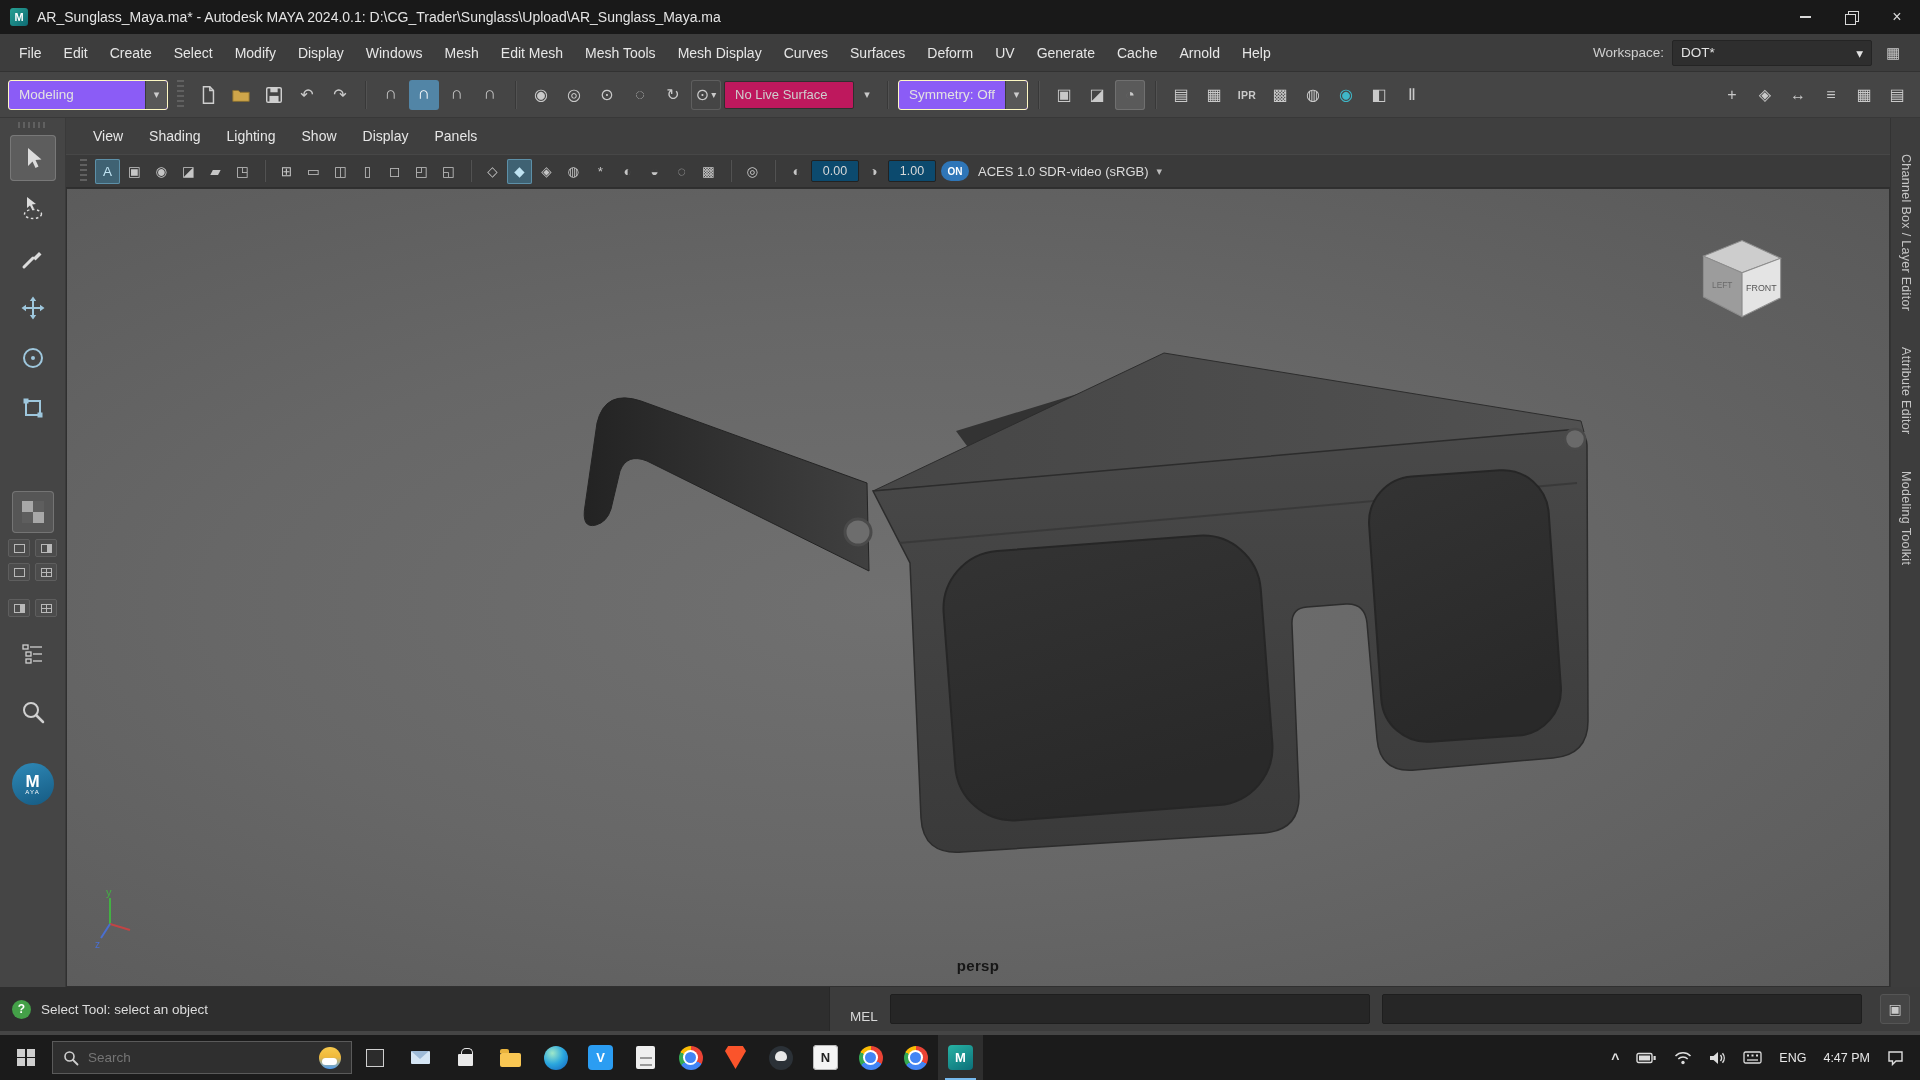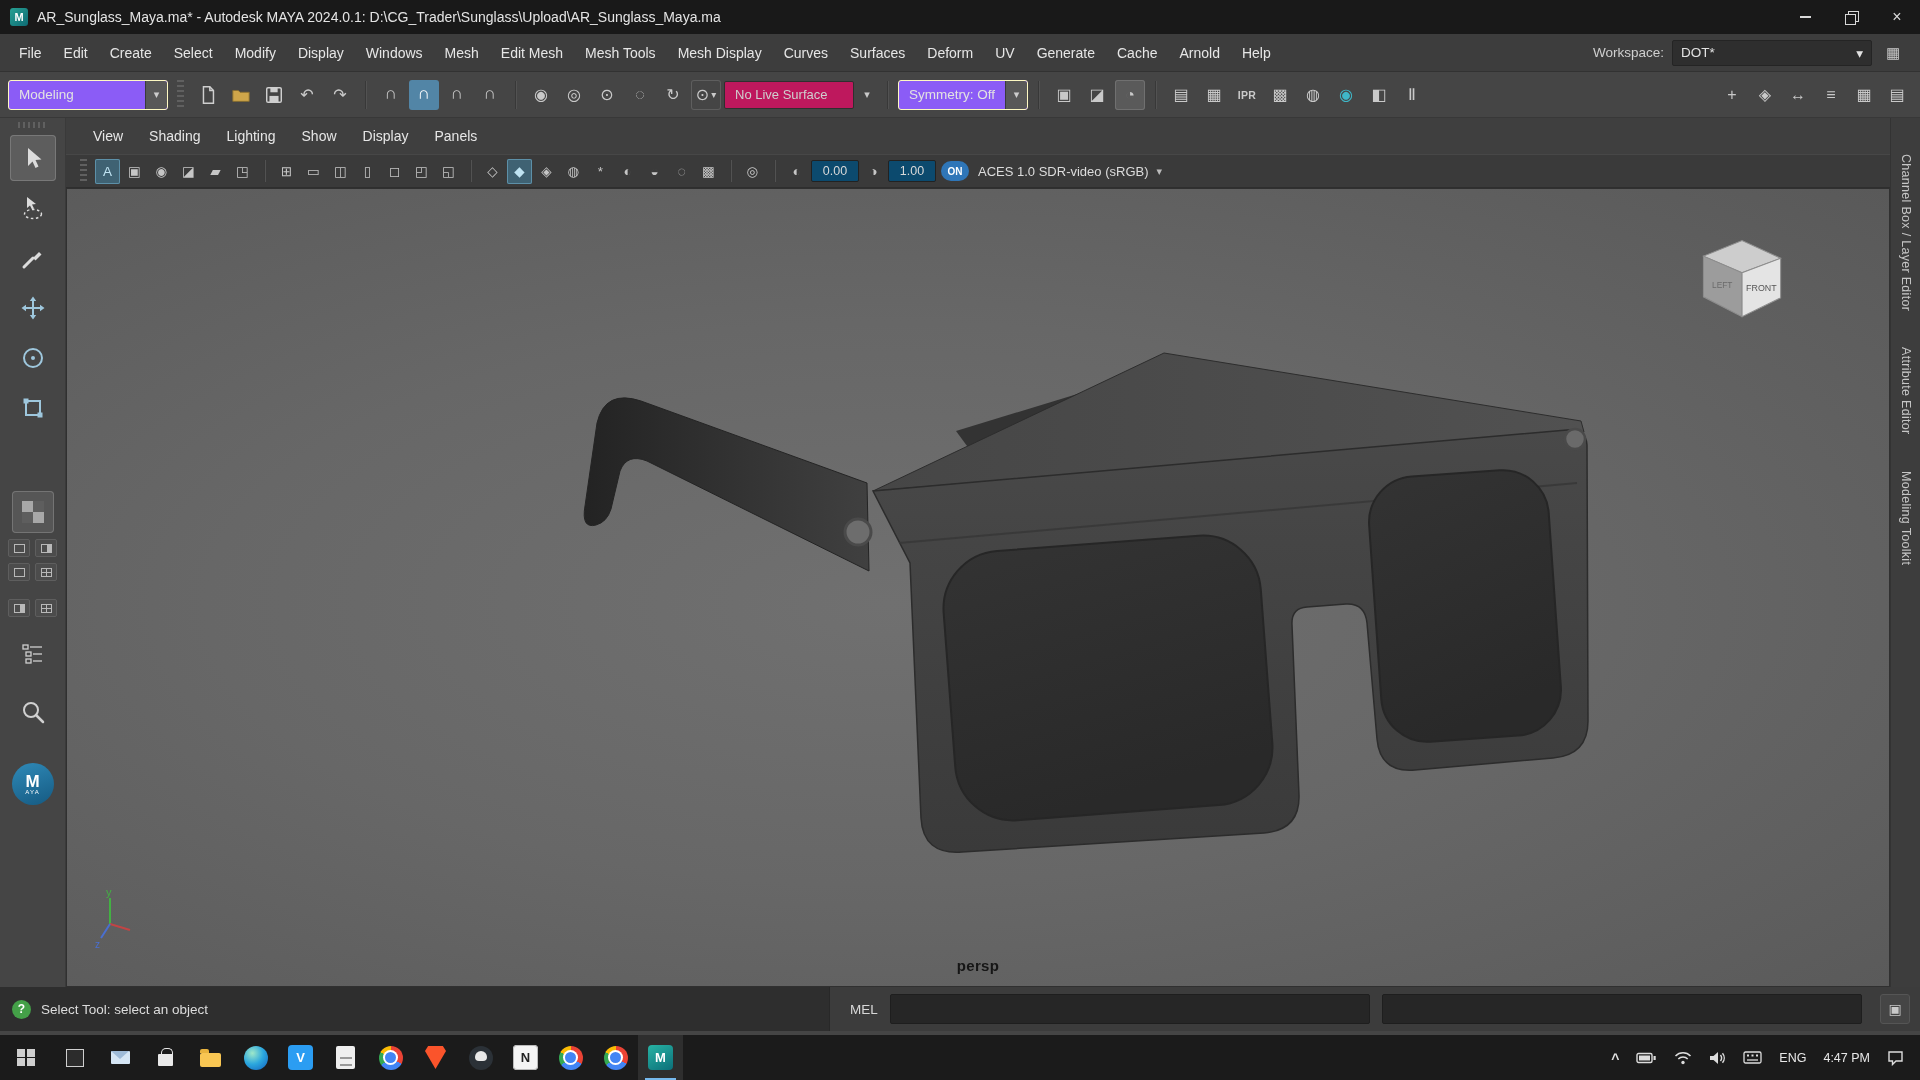--- a/index.html
+++ b/index.html
@@ -80,21 +80,21 @@
   .persp { position:absolute; left:50%; transform:translateX(-50%); bottom:12px; font-size:15px; font-weight:bold; color:#161616; letter-spacing:.3px; }
 
   .righttabs { width:30px; background:#3d3d3d; border-left:1px solid #333; display:flex; flex-direction:column; align-items:center; padding-top:36px; gap:36px; }
   .vtab { writing-mode:vertical-rl; font-size:12.5px; color:#c6c6c6; letter-spacing:.3px; white-space:nowrap; }
 
   
   .helpline { position:absolute; left:0; top:987px; width:100%; height:44px; background:#3c3c3c; display:flex; align-items:center; }
   .helpbox { width:830px; height:100%; background:#2e2e2e; border-right:1px solid #282828; display:flex; align-items:center; gap:10px; padding:0 12px; }
   .helpicon { width:19px; height:19px; border-radius:50%; background:#44a048; color:#fff; font-weight:bold; font-size:12px; display:flex; align-items:center; justify-content:center; flex:none; }
   .helptext { font-size:13.5px; color:#dcdcdc; }
-  .melwrap { display:flex; align-items:center; gap:12px; padding-left:20px; flex:1; }
+  .melwrap { display:flex; align-items:flex-end; gap:12px; padding-left:20px; flex:1; }
   .mellabel { font-size:13.5px; color:#d8d8d8; }
   .melfield { width:480px; height:30px; background:#262626; border:1px solid #1e1e1e; border-radius:2px; color:#ddd; padding:0 8px; font-family:"Liberation Mono",monospace; font-size:12.5px; }
   .scripted { width:30px; height:30px; margin-left:auto; margin-right:10px; display:flex; align-items:center; justify-content:center; color:#c9c9c9; background:#454545; border:1px solid #555; border-radius:3px; font-size:14px; }
   .winedge { position:absolute; left:0; top:1031px; width:100%; height:4px; background:#454545; }
 
   
   .taskbar { position:absolute; left:0; top:1035px; width:100%; height:45px; background:#1b1b1b; display:flex; align-items:center; }
   .startbtn { width:52px; height:100%; display:flex; align-items:center; justify-content:center; }
   .winflag { display:grid; grid-template-columns:8px 8px; grid-template-rows:8px 8px; gap:1.5px; }
   .winflag div { background:#cfcfcf; }
@@ -594,20 +594,28 @@
 
   <div class="taskbar">
     <div class="startbtn">
       <div class="winflag">
           <div></div>
           <div></div>
           <div></div>
           <div></div>
         </div>
     </div>
+    <div class="searchbox">
+      <svg width="16" height="16" viewBox="0 0 16 16">
+          <circle cx="6.5" cy="6.5" r="4.5" fill="none" stroke="#cfcfcf" stroke-width="1.6"></circle>
+          <line x1="10" y1="10" x2="14.5" y2="14.5" stroke="#cfcfcf" stroke-width="1.8" stroke-linecap="round"></line>
+        </svg>
+      <input placeholder="Search" style="">
+      <div class="weather"></div>
+    </div>
     <div class="taskviewbtn">
         <div class="tvglyph"></div>
       </div>
 
     <div class="appbtn">
         <div class="env"></div>
       </div>
     <div class="appbtn">
         <div class="bag"></div>
       </div>

